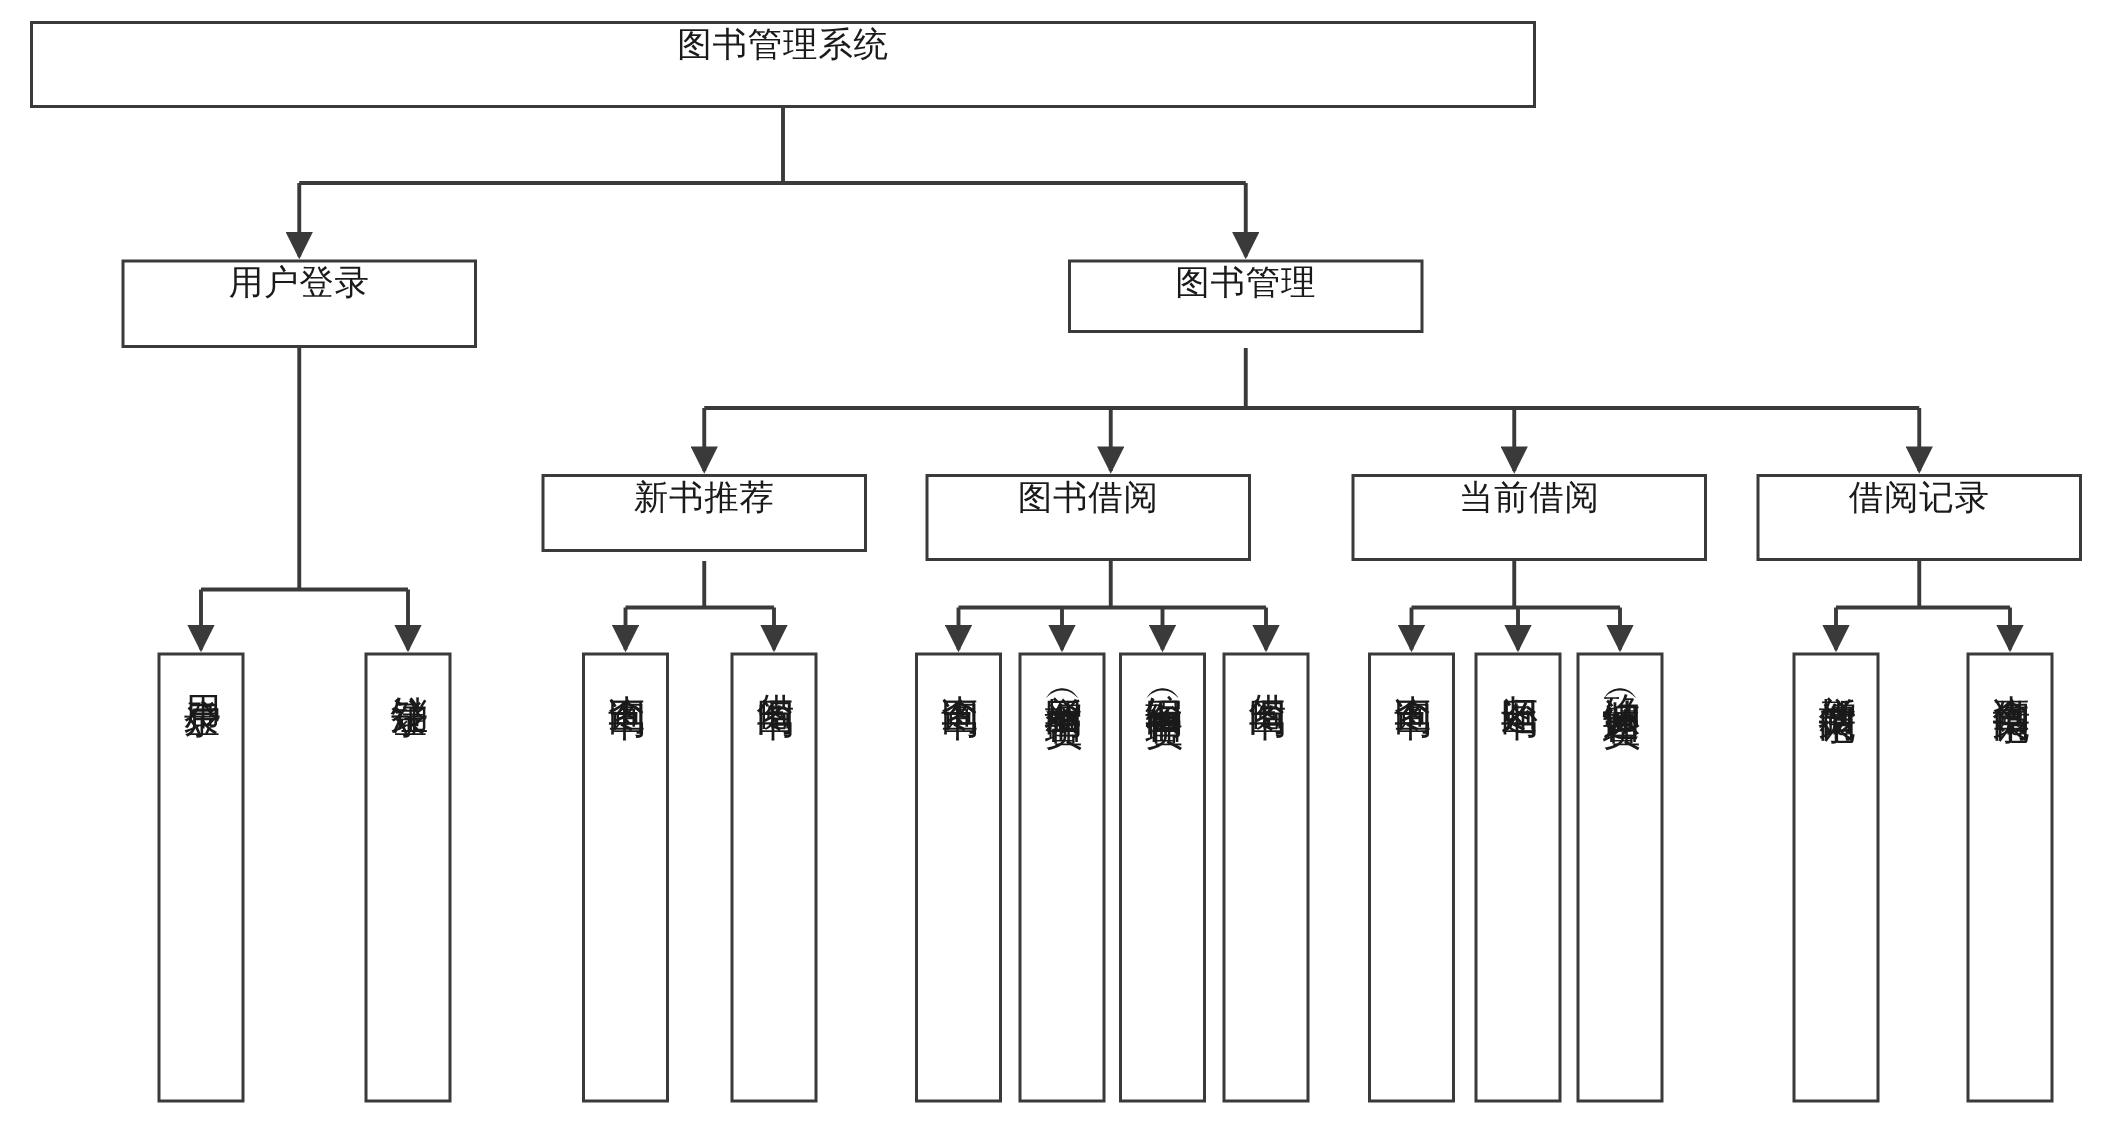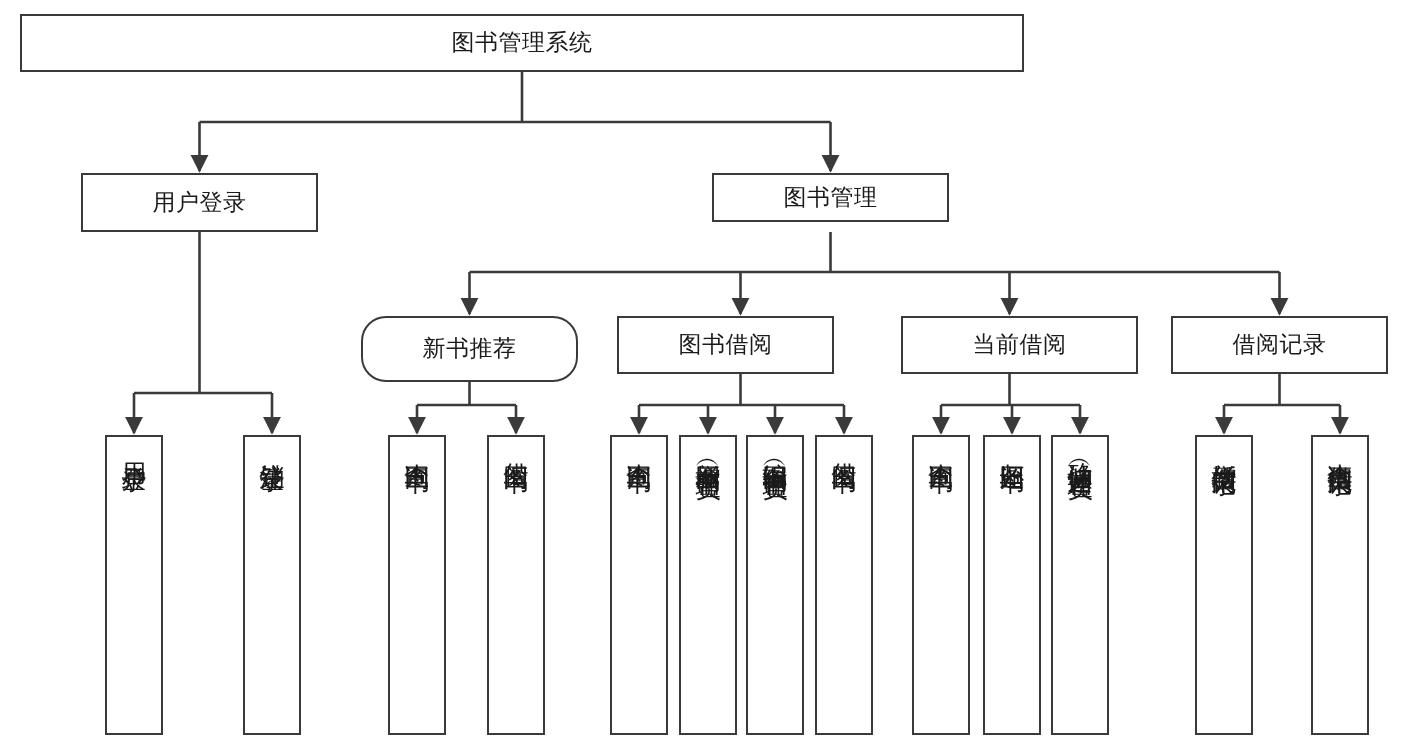--- a/index.html
+++ b/index.html
@@ -24,21 +24,21 @@
     width: 1405px;
     height: 747px;
     pointer-events: none;
   }
   .node {
     position: absolute;
     box-sizing: border-box;
     border: 2px solid #3a3a3a;
     background: #ffffff;
     display: flex;
-    align-items: center;
+    align-items: flex-start;
     justify-content: center;
     overflow: hidden;
   }
   .node .label {
     color: #1a1a1a;
     text-align: center;
     line-height: 1.18;
     white-space: nowrap;
   }
   
@@ -123,21 +123,21 @@
   <div id="node-layer">
       <div class="node horiz root" style="left: 20px; top: 14px; width: 1004px; height: 58px;">
         <span class="label">图书管理系统</span>
       </div>
       <div class="node horiz" style="left: 81px; top: 173px; width: 237px; height: 59px;">
         <span class="label">用户登录</span>
       </div>
       <div class="node horiz" style="left: 712px; top: 173px; width: 237px; height: 49px;">
         <span class="label">图书管理</span>
       </div>
-      <div class="node horiz" style="left: 361px; top: 316px; width: 217px; height: 66px; border-radius: 25px;">
+      <div class="node horiz" style="left: 361px; top: 316px; width: 217px; height: 52px;">
         <span class="label">新书推荐</span>
       </div>
       <div class="node horiz" style="left: 617px; top: 316px; width: 217px; height: 58px;">
         <span class="label">图书借阅</span>
       </div>
       <div class="node horiz" style="left: 901px; top: 316px; width: 237px; height: 58px;">
         <span class="label">当前借阅</span>
       </div>
       <div class="node horiz" style="left: 1171px; top: 316px; width: 217px; height: 58px;">
         <span class="label">借阅记录</span>

